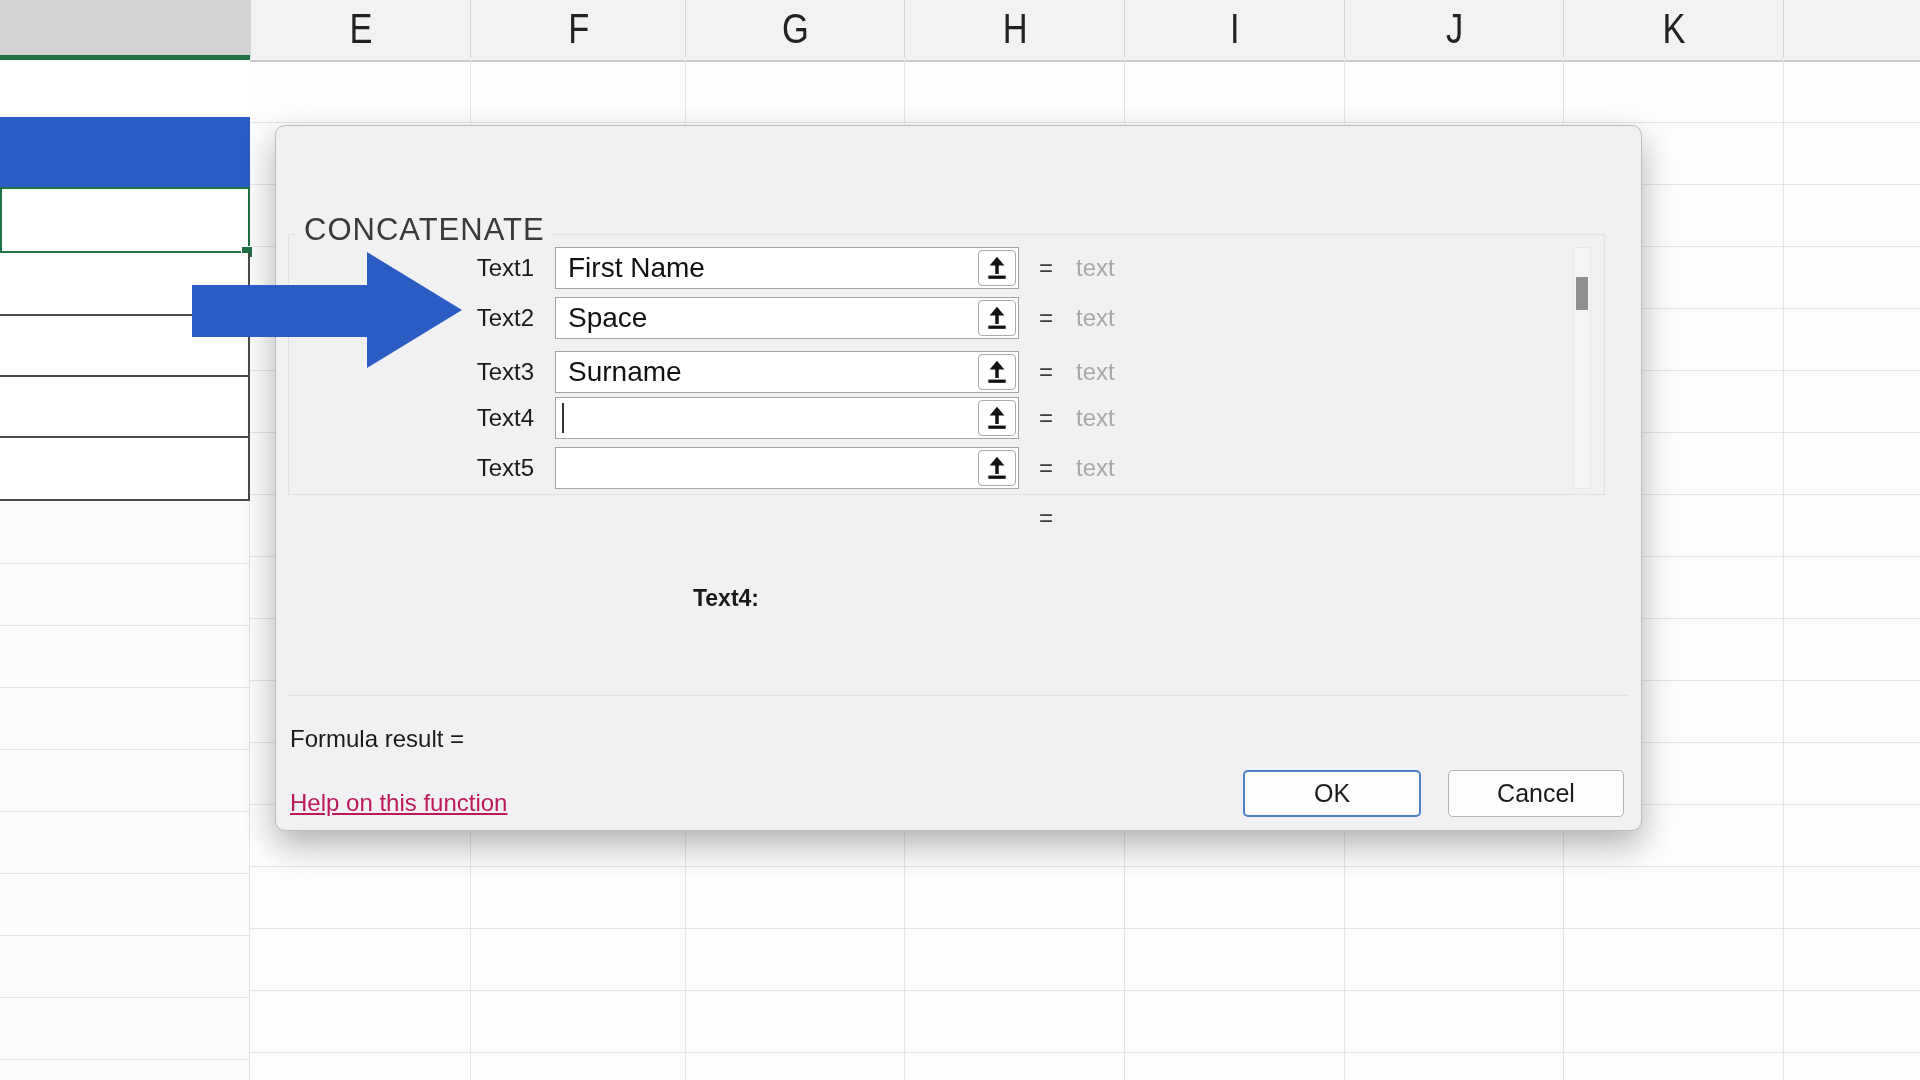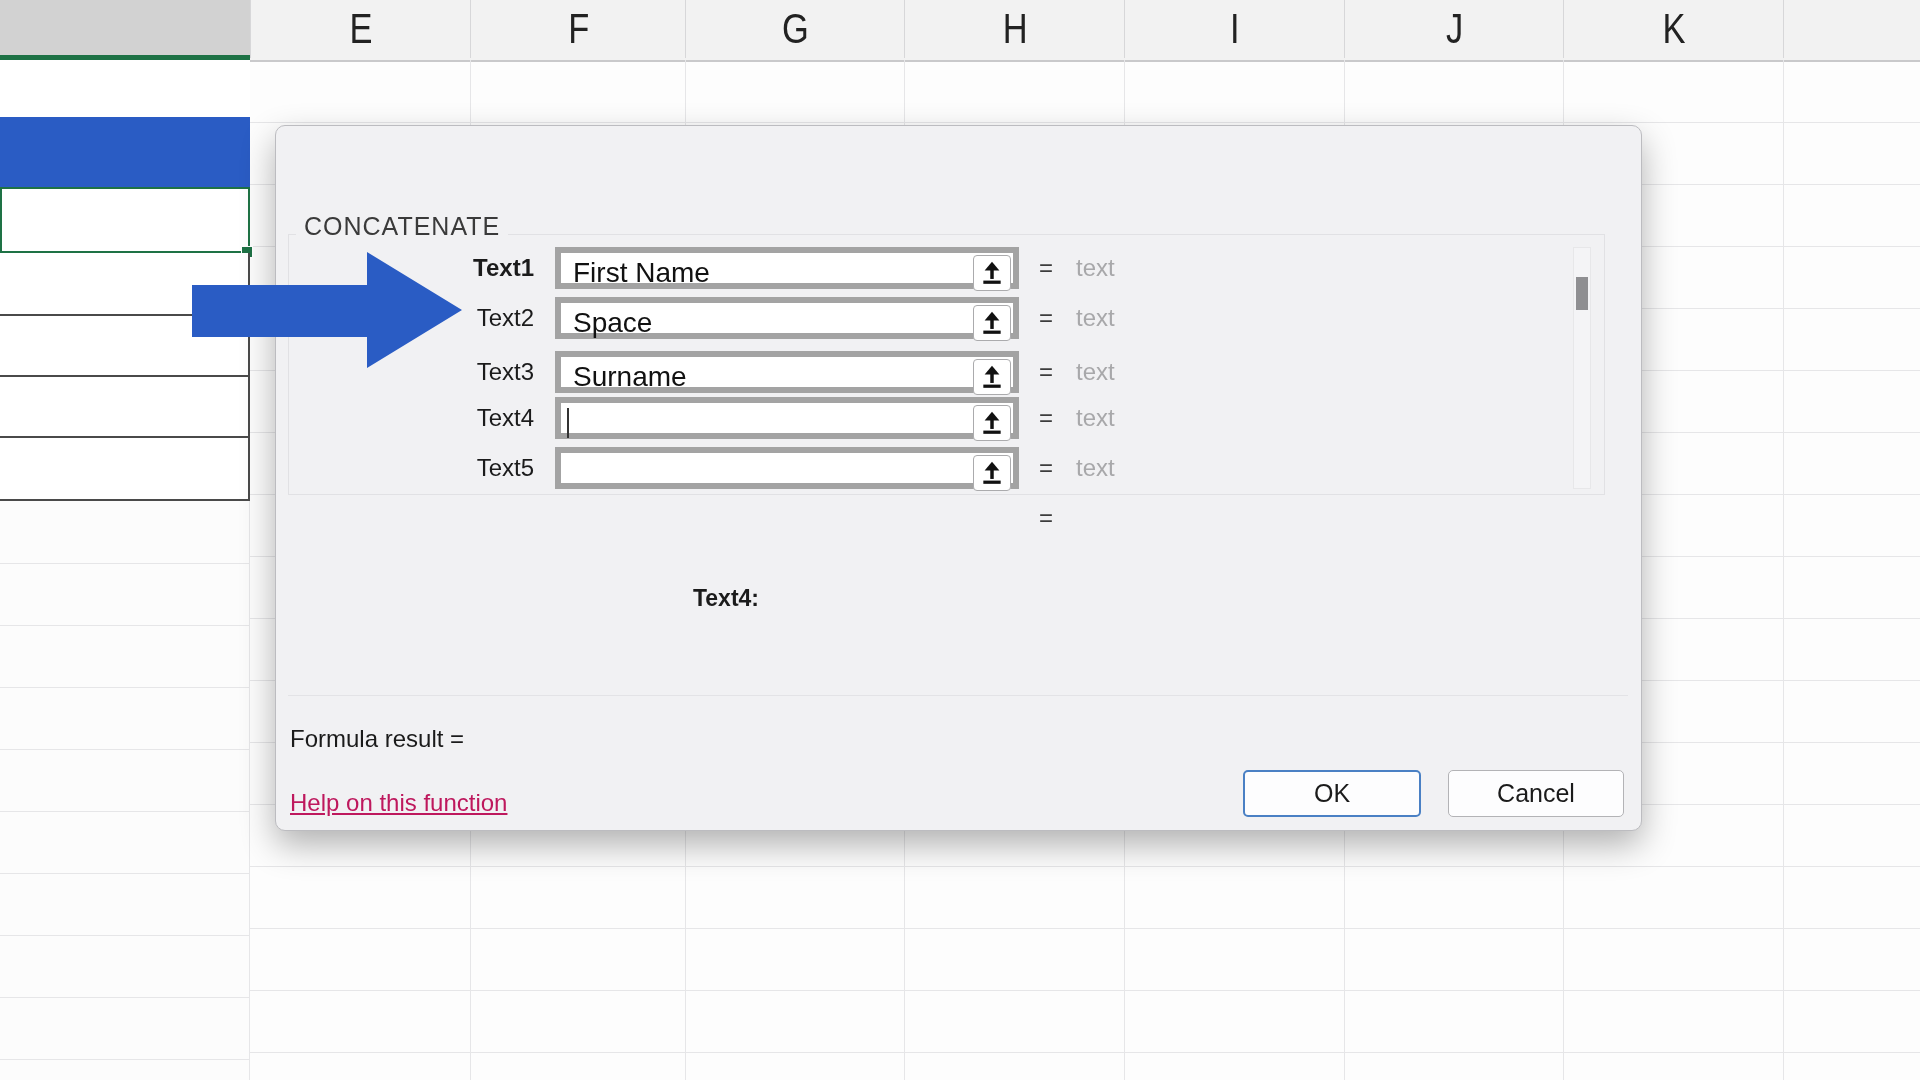--- a/index.html
+++ b/index.html
@@ -40,27 +40,27 @@
             border-radius:10px 10px 0 0;border-bottom:1px solid #e6e7f0;}
   #dlg-title{position:absolute;left:16px;top:17px;font-size:26px;color:#1b1b1b;}
   .title-btn{position:absolute;top:10px;width:44px;height:44px;display:flex;align-items:center;
              justify-content:center;color:#444;cursor:default;}
   #help-btn{left:1202px;font-size:28px;}
   #close-btn{left:1294px;font-size:32px;color:#333;}
 
   #func-group{position:absolute;left:12px;top:108px;width:1315px;height:259px;
               border:1px solid #e1e1e4;}
   #func-name{position:absolute;left:20px;top:86px;padding:0 8px;background:#f1f1f3;
-             font-size:25px;color:#3a3a3a;letter-spacing:1px;}
+             font-size:31px;color:#3a3a3a;letter-spacing:1px;}
 
   .arg-row{position:absolute;left:0;width:100%;height:42px;}
   .arg-label{position:absolute;left:138px;width:120px;line-height:42px;text-align:right;
              font-size:24px;color:#1b1b1b;}
   .arg-input{position:absolute;left:279px;width:464px;height:42px;background:#ffffff;
-             border:6px solid #a3a3a3;box-sizing:border-box;}
+             border:1px solid #a3a3a3;box-sizing:border-box;}
   .arg-value{position:absolute;left:12px;top:0;line-height:40px;font-size:28px;color:#111;white-space:pre;}
   .collapse-btn{position:absolute;right:2px;top:2px;width:38px;height:36px;background:#ffffff;
                 border:1px solid #ababad;border-radius:4px;display:flex;align-items:center;
                 justify-content:center;box-sizing:border-box;}
   .caret{position:absolute;left:6px;top:5px;width:2px;height:30px;background:#333;}
   .arg-eq{position:absolute;left:750px;width:40px;line-height:42px;text-align:center;
           font-size:24px;color:#3c3c3c;}
   .arg-hint{position:absolute;left:800px;line-height:42px;font-size:24px;color:#a8a8aa;}
 
   #scroll-track{position:absolute;left:1297px;top:121px;width:18px;height:242px;
@@ -175,21 +175,21 @@
       </div>
   </div>
 
   <div id="dialog">
 
     <div id="func-group"></div>
     <div id="func-name">CONCATENATE</div>
 
     <div id="args">
         <div class="arg-row" style="top: 121px;">
-          <div class="arg-label" style="font-weight: bold;">Text1</div>
+          <div class="arg-label" style="font-weight: normal;">Text1</div>
           <div class="arg-input">
             <div class="arg-value">First Name</div>
             <div class="collapse-btn">
               <svg width="26" height="26" viewBox="0 0 24 24">
                 <rect x="4" y="19" width="16" height="3" fill="#111"></rect>
                 <rect x="10.4" y="9" width="3.2" height="8.5" fill="#111"></rect>
                 <polygon points="12,1.5 5.2,9.8 18.8,9.8" fill="#111"></polygon>
               </svg>
             </div>
           </div>

